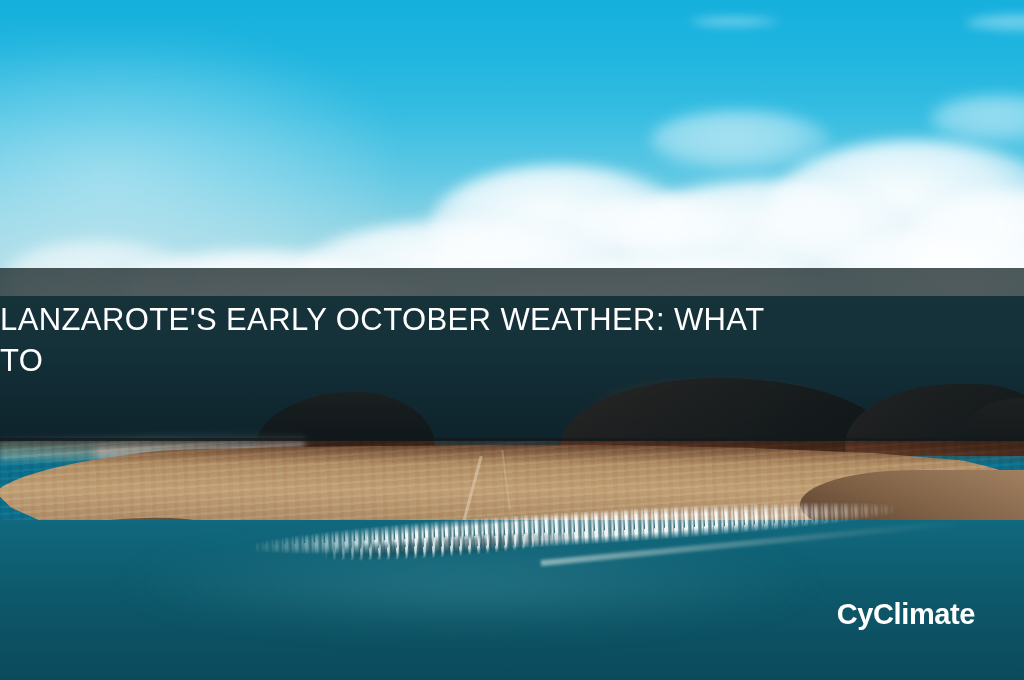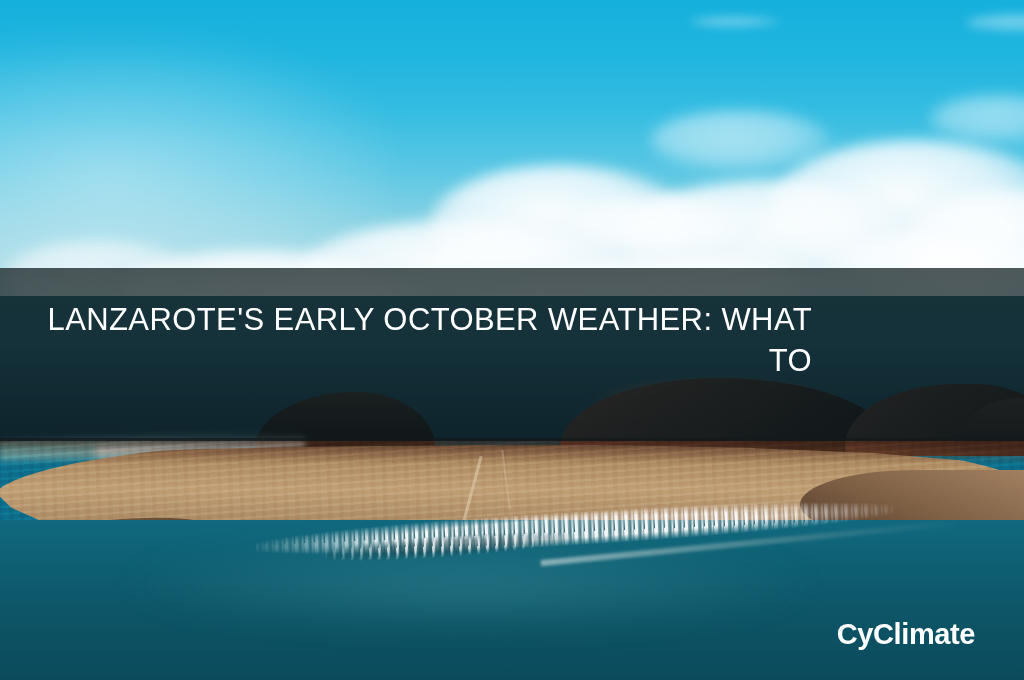--- a/index.html
+++ b/index.html
@@ -299,42 +299,42 @@
       rgba(20,32,30,0.30) 0%,
       rgba(14,28,30,0.10) 45%,
       rgba(6,18,22,0.34) 100%);
   }
 
   .title-block {
     position: absolute;
     left: 0;
     top: 300px;
     width: 812px;
-    text-align: right;
+    text-align: left;
     line-height: 1.32;
     letter-spacing: 0.4px;
   }
   .title-line {
     display: block;
     font-size: 31px;
     font-weight: 400;
   }
   .title-line-1 { color: #ffffff; }
   .title-line-2 {
     color: #f5c434;
     font-weight: 700;
     font-size: 33px;
     letter-spacing: 0.6px;
   }
 
   
   .logo {
     position: absolute;
     right: 49px;
-    top: 618px;
+    top: 598px;
     font-size: 29px;
     font-weight: 700;
     color: #ffffff;
     letter-spacing: -0.4px;
   }
 </style>
 </head>
 <body>
 
 <div id="hero-card">

